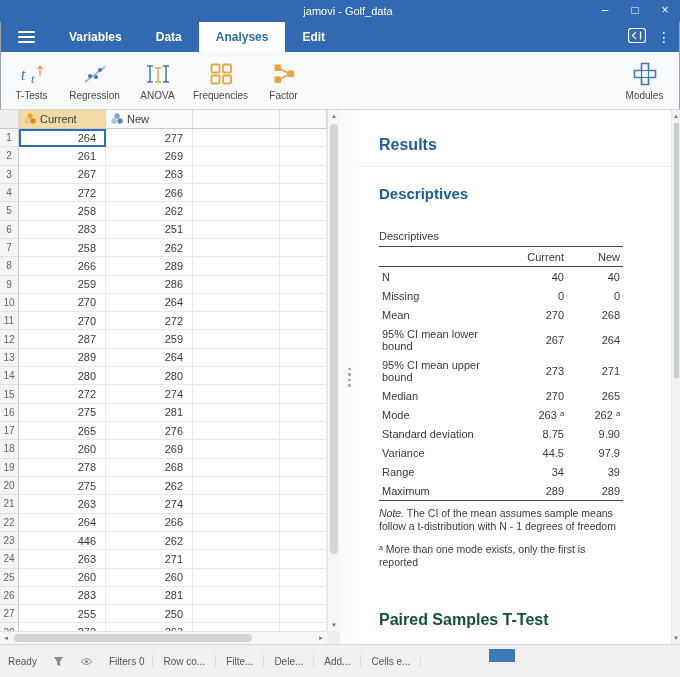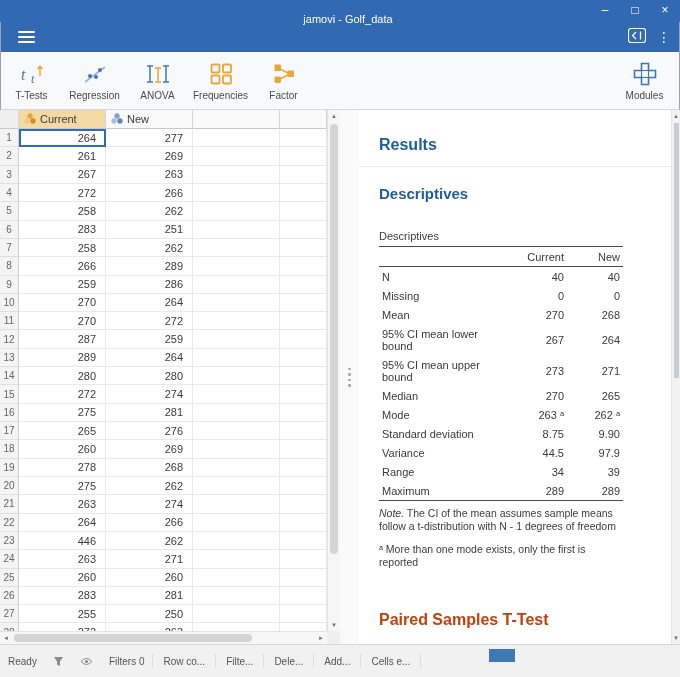--- a/index.html
+++ b/index.html
@@ -2,21 +2,21 @@
 <html><head>
 <meta charset="utf-8">
 <style>
   * { box-sizing: border-box; margin: 0; padding: 0; }
   html, body { width: 680px; height: 677px; overflow: hidden; }
   body { font-family: "Liberation Sans", "DejaVu Sans", sans-serif; background: #fff; }
   .window { width: 680px; height: 677px; display: flex; flex-direction: column; outline: 1px solid #9aa2ab; outline-offset: -1px; }
 
   
   .titlebar { height: 22px; background: #3169b3; position: relative; color: #fff; flex: none; }
-  .title { position: absolute; left: 0; right: 0; top: 8px; height: 22px; line-height: 22px; text-align: center; font-size: 11px; padding-left: 16px; }
+  .title { position: absolute; left: 0; right: 0; top: 0; height: 22px; line-height: 22px; text-align: center; font-size: 11px; padding-left: 16px; }
   .win-controls { position: absolute; right: 0; top: 0; height: 22px; display: flex; }
   .win-btn { width: 30px; height: 22px; line-height: 21px; text-align: center; font-size: 12px; cursor: default; }
 
   
   .tabbar { height: 30px; background: #3169b3; display: flex; align-items: stretch; color: #fff; flex: none; }
   .hamburger { width: 52px; display: flex; align-items: center; justify-content: center; flex-direction: column; gap: 3px; }
   .hamburger i { display: block; width: 17px; height: 2px; background: #fff; border-radius: 1px; }
   .tab-list { display: flex; }
   .tab { padding: 0 17px; display: flex; align-items: center; font-size: 12px; font-weight: 600; }
   .tab.active { background: #fff; color: #2e6da4; }
@@ -72,21 +72,21 @@
   .results-divider { height: 1px; background: #ededed; margin: 12px -26px 0 -20px; }
   .h-section { font-size: 15px; font-weight: 700; color: #1d5d9b; margin-top: 18px; }
   .table-caption { font-size: 11px; color: #3c3c3c; margin-top: 28px; }
   .desc-table { border-collapse: collapse; margin-top: 4px; border-top: 1px solid #4a4a4a; border-bottom: 1px solid #4a4a4a; }
   .desc-table thead tr { border-bottom: 1px solid #4a4a4a; }
   .desc-table th, .desc-table td { font-size: 11px; font-weight: 400; color: #3a3a3a; padding: 3.5px 3px; }
   .desc-table .lbl { width: 132px; text-align: left; }
   .desc-table .val { width: 56px; text-align: right; }
   .note { width: 242px; font-size: 10.5px; line-height: 1.28; color: #3c3c3c; margin-top: 6px; }
   .note + .note { margin-top: 9px; }
-  .h-next { font-size: 16px; font-weight: 700; color: #c2410c; margin-top: 41px; white-space: nowrap; }
+  .h-next { font-size: 16px; font-weight: 700; color: #14532d; margin-top: 41px; white-space: nowrap; }
   .rscroll { position: absolute; right: 0; top: 0; bottom: 0; width: 9px; background: #f2f2f2; border-left: 1px solid #e6e6e6; }
   .rscroll .sarrow { width: 8px; height: 12px; }
   .rthumb { position: absolute; left: 1.5px; width: 5px; top: 13px; height: 255px; background: #c9ccd0; }
 
   
   .statusbar { height: 33px; flex: none; background: #f1f1f1; border-top: 1px solid #d7d7d7; display: flex; align-items: center; font-size: 10px; color: #555; position: relative; }
   .sitem { padding: 0 8px; display: flex; align-items: center; }
   .sbtn { padding: 0 10px; height: 14px; display: flex; align-items: center; border-left: 1px solid #ddd; }
   .sbtn:last-child { border-right: 1px solid #ddd; }
   .status-indicator { position: absolute; left: 489px; top: 4px; width: 26px; height: 13px; background: #3f79b5; }
@@ -103,20 +103,26 @@
       <div class="win-btn">□</div>
       <div class="win-btn">×</div>
     </div>
   </div>
 
   <div class="tabbar">
     <div class="hamburger">
         <i></i>
         <i></i>
         <i></i>
+      </div>
+    <div class="tab-list">
+        <div class="tab">Variables</div>
+        <div class="tab">Data</div>
+        <div class="tab active">Analyses</div>
+        <div class="tab">Edit</div>
       </div>
     <div class="tabbar-right">
       <span>
         <svg width="18" height="15" viewBox="0 0 18 15">
             <rect x="0.5" y="0.5" width="17" height="14" rx="2.5" fill="none" stroke="#fff" stroke-width="1.2"></rect>
             <path d="M8 4 L4.5 7.5 L8 11" stroke="#fff" stroke-width="1.3" fill="none"></path>
             <line x1="12.5" y1="3.5" x2="12.5" y2="11.5" stroke="#fff" stroke-width="1.3"></line>
           </svg>
       </span>
       <span class="kebab">⋮</span>

